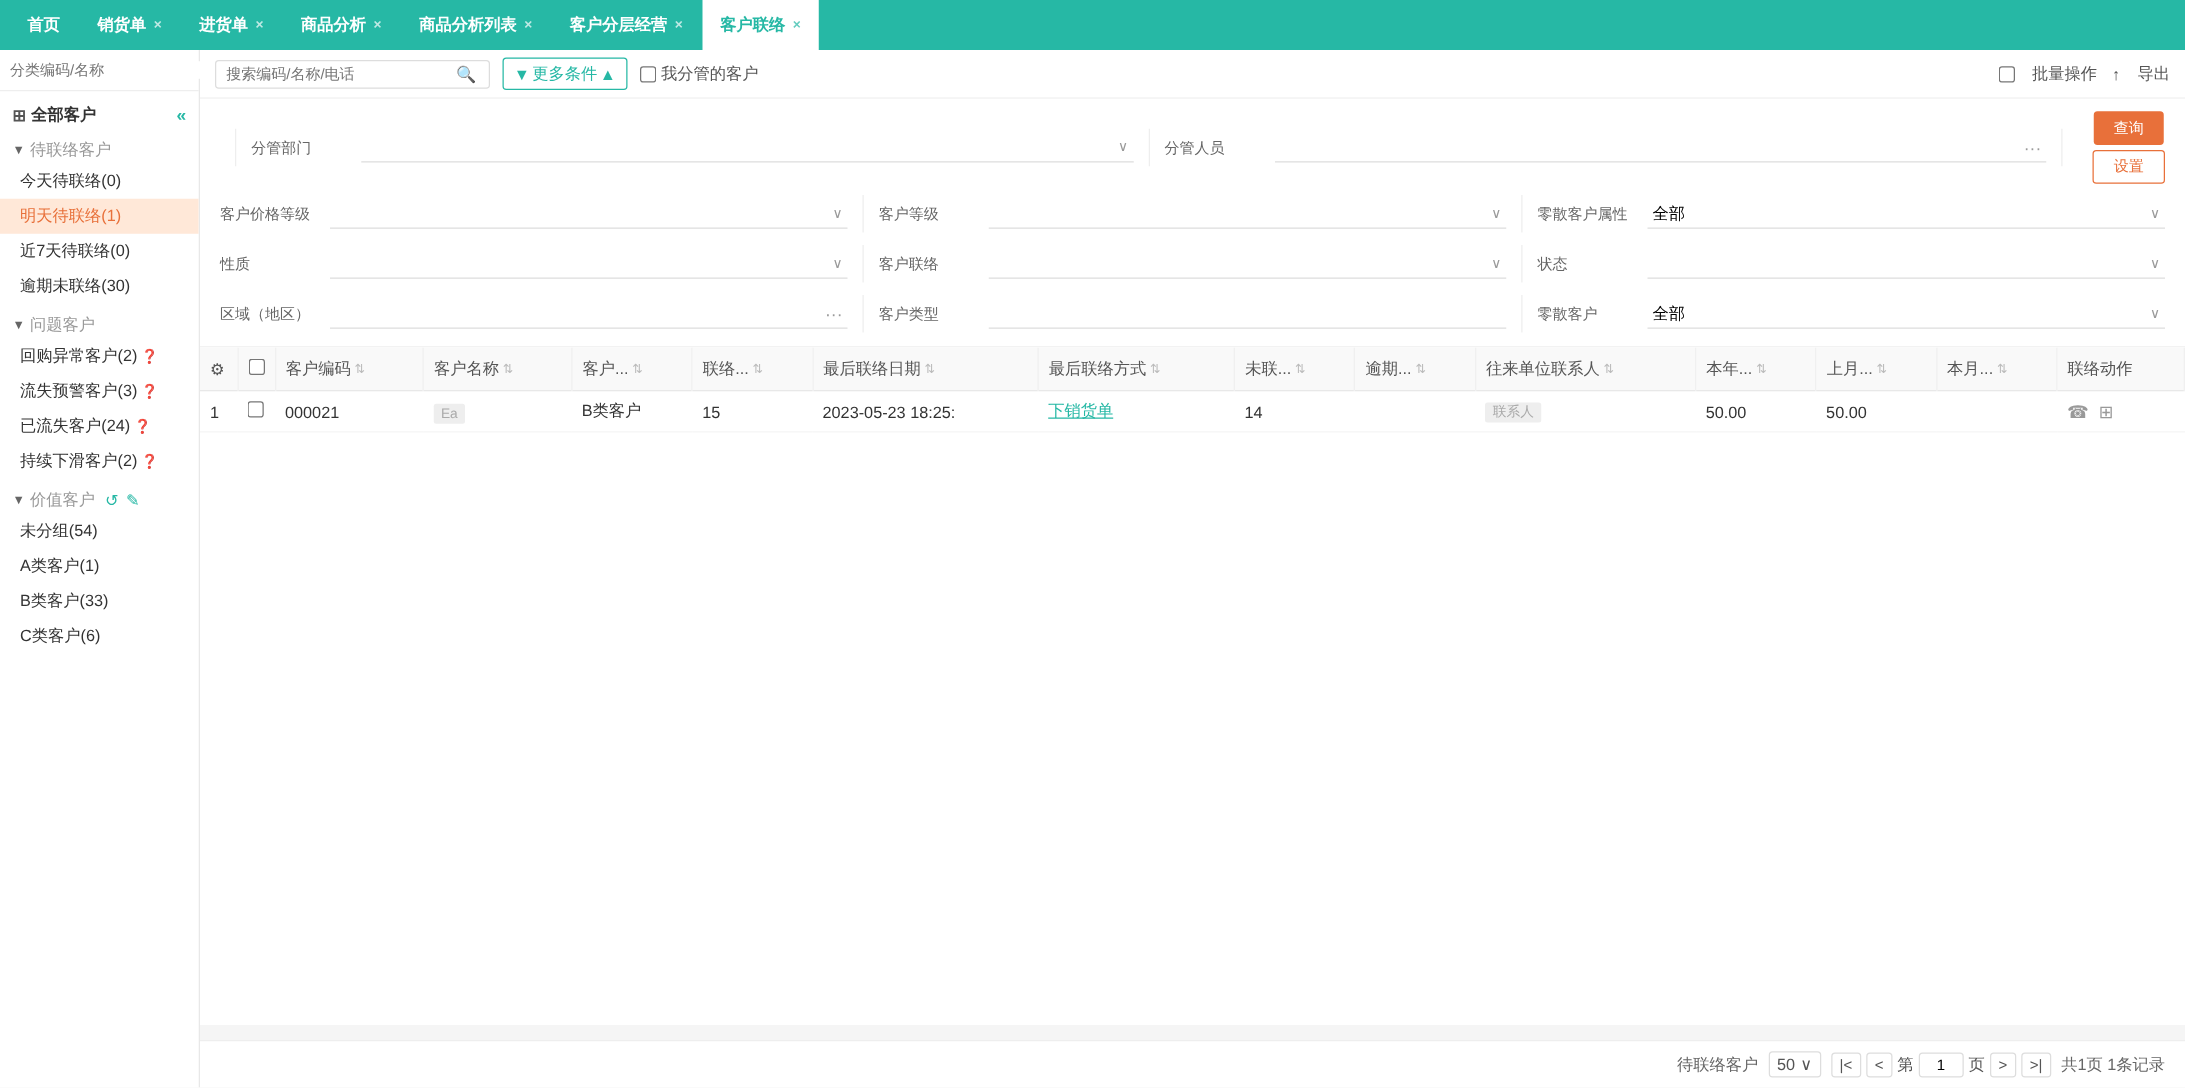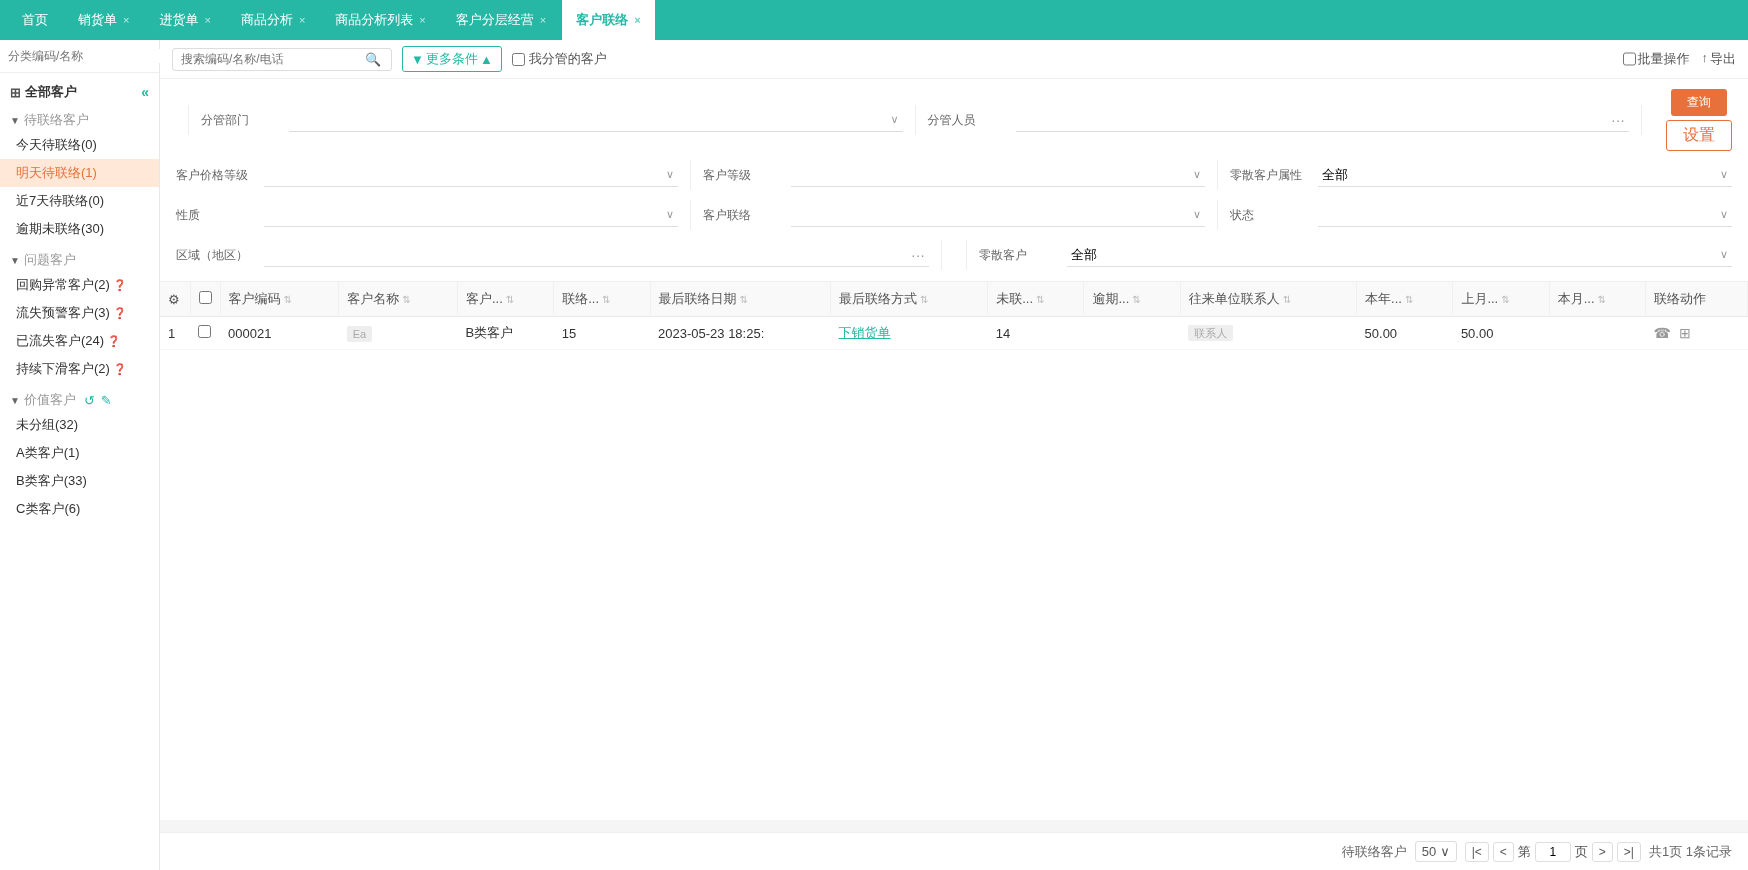--- a/index.html
+++ b/index.html
@@ -17,20 +17,21 @@
     .nav-item {
       color: #fff;
       padding: 0 14px;
       height: 40px;
       display: flex;
       align-items: center;
       cursor: pointer;
       font-size: 13px;
       white-space: nowrap;
       gap: 4px;
+      font-weight: bold;
     }
     .nav-item.active {
       background: #fff;
       color: #26b8a5;
       font-weight: bold;
     }
     .nav-item .close-x {
       font-size: 11px;
       opacity: 0.7;
       margin-left: 2px;
@@ -162,21 +163,22 @@
       cursor: pointer;
     }
     .filter-bar-right {
       margin-left: auto;
       display: flex;
       align-items: center;
       gap: 12px;
     }
     .batch-op, .export-btn {
       display: flex;
-      gap: 2px;
+      align-items: center;
+      gap: 14px;
       font-size: 12px;
       color: #555;
       cursor: pointer;
     }
 
     
     .adv-filter {
       background: #fff;
       border-bottom: 1px solid #eee;
       padding: 10px 16px;
@@ -249,21 +251,21 @@
       cursor: pointer;
       font-size: 12px;
     }
     .btn-settings {
       background: #fff;
       color: #e8703a;
       border: 1px solid #e8703a;
       padding: 4px 16px;
       border-radius: 3px;
       cursor: pointer;
-      font-size: 16px;
+      font-size: 12px;
     }
 
     
     .table-area {
       flex: 1;
       background: #fff;
       overflow: auto;
       margin: 0;
     }
     table {
@@ -440,21 +442,21 @@
       </div>
 
       <div class="section-group">
         <div class="sidebar-section-label">
           <span class="triangle">▼</span>
           <span>价值客户</span>
           <span style="color:#26b8a5;margin-left:4px;font-size:13px;">↺</span>
           <span style="color:#26b8a5;margin-left:2px;font-size:13px;">✎</span>
         </div>
         <div class="sidebar-item">
-          <span>未分组(32)</span>
+          <span>未分组(54)</span>
         </div>
         <div class="sidebar-item">
           <span>A类客户(1)</span>
         </div>
         <div class="sidebar-item">
           <span>B类客户(33)</span>
         </div>
         <div class="sidebar-item">
           <span>C类客户(6)</span>
         </div>
@@ -562,20 +564,24 @@
       </div>
 
       <div class="adv-filter-row">
         <div class="filter-field">
           <span class="filter-label">区域（地区）</span>
           <div class="filter-select-dots">
             <span class="dots">···</span>
           </div>
         </div>
         <div class="filter-divider"></div>
+        <div class="filter-field">
+          <span class="filter-label">客户类型</span>
+          <div class="filter-select" style="flex:1;"></div>
+        </div>
         <div class="filter-divider"></div>
         <div class="filter-field">
           <span class="filter-label">零散客户</span>
           <div class="filter-select">
             <span style="flex:1;">全部</span>
             <span class="arrow">∨</span>
           </div>
         </div>
       </div>
     </div>

